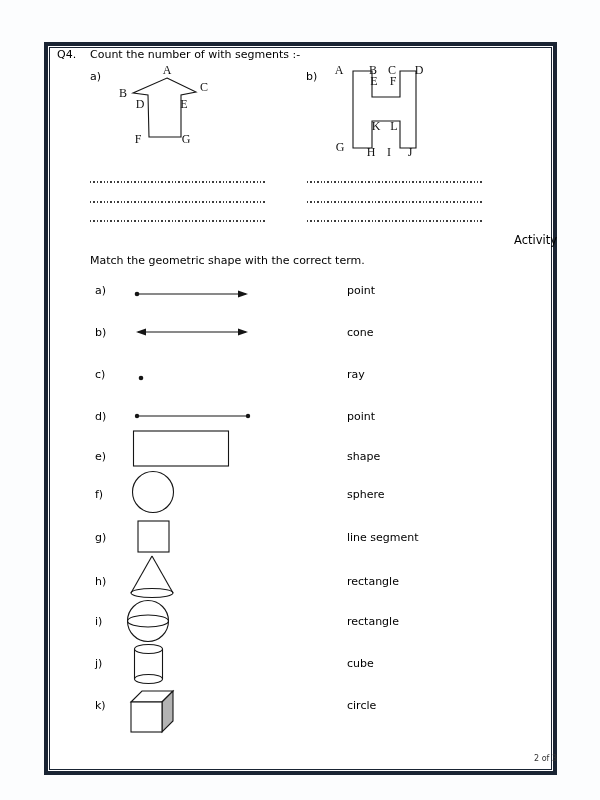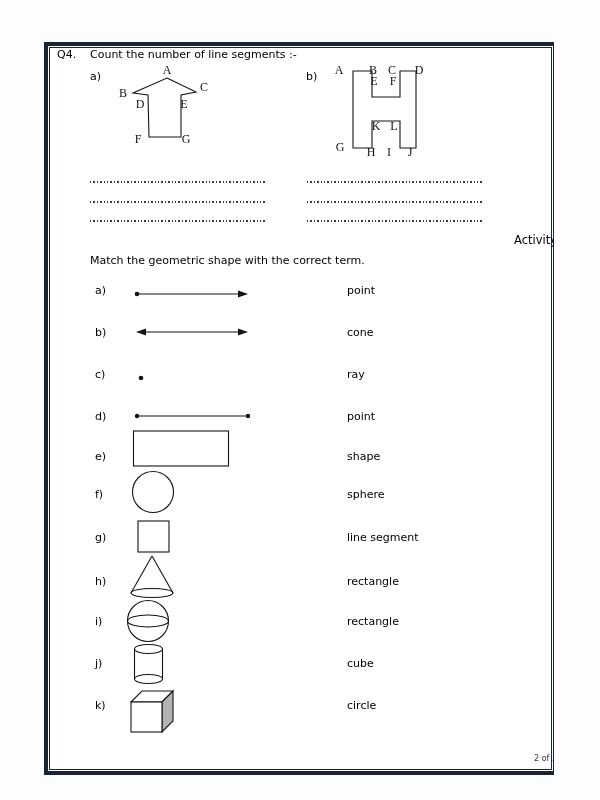--- a/index.html
+++ b/index.html
@@ -1,16 +1,16 @@
 <!DOCTYPE html>
 <html><head>
 <meta charset="utf-8">
 <style>
   html,body{margin:0;padding:0;background:#fcfdfe;}
-  .page{position:relative;width:554px;height:800px;background:#fcfdfe;
+  .page{position:relative;width:600px;height:800px;background:#fcfdfe;
         font-family:"DejaVu Sans","Liberation Sans",sans-serif;color:#000;overflow:hidden;}
   .frame{position:absolute;left:44px;top:42px;width:513px;height:733px;
          border:4px solid #1a2433;box-sizing:border-box;background:#fff;}
   .frame-inner{position:absolute;inset:1px;border:1px solid #1a2433;}
   .abs{position:absolute;}
   .body-txt{font-size:11px;line-height:13px;white-space:nowrap;}
   .fig-label{font-size:11px;}
   .dotted{position:absolute;height:2px;
           background:repeating-linear-gradient(to right,#3c3c3c 0 1.3px,transparent 1.3px 3.4px);}
   .activity-title{position:absolute;left:44px;width:513px;text-align:right;
@@ -29,21 +29,21 @@
 </style>
 </head>
 <body>
 
 <div class="page">
   <div class="frame">
     <div class="frame-inner"></div>
   </div>
 
   <span class="abs body-txt" style="left:57px;top:48px;">Q4.</span>
-  <span class="abs body-txt" style="left:90px;top:48px;">Count the number of line segments  :-</span>
+  <span class="abs body-txt" style="left:90px;top:48px;">Count the number of with segments  :-</span>
 
   <span class="abs fig-label" style="left:90px;top:70px;">a)</span>
   <svg class="abs shape" style="left:110px;top:57px;" width="120" height="92" viewBox="0 0 120 92">
     <polygon class="outline" points="57,21 86,35 71,38 71,80 39,80 38,38 23,36"></polygon>
     <text class="serif-lbl" x="57" y="17" text-anchor="middle">A</text>
     <text class="serif-lbl" x="13" y="40" text-anchor="middle">B</text>
     <text class="serif-lbl" x="94" y="34" text-anchor="middle">C</text>
     <text class="serif-lbl" x="30" y="51" text-anchor="middle">D</text>
     <text class="serif-lbl" x="74" y="51" text-anchor="middle">E</text>
     <text class="serif-lbl" x="28" y="86" text-anchor="middle">F</text>

